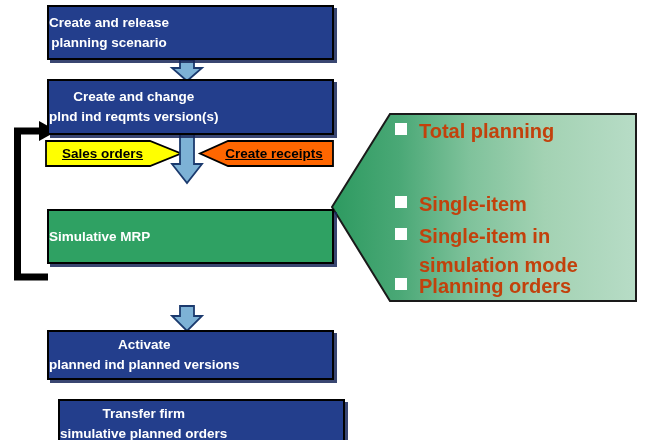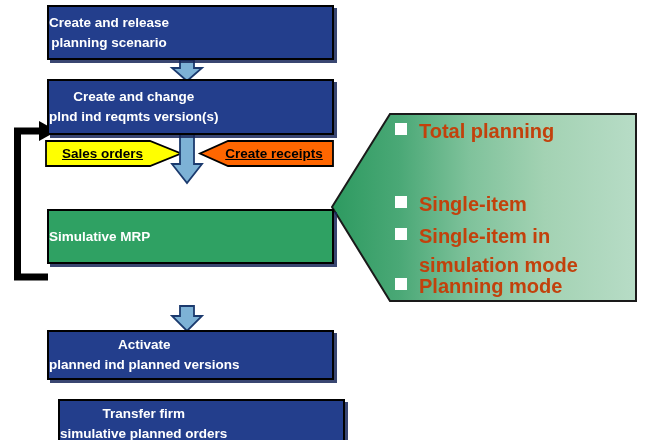--- a/index.html
+++ b/index.html
@@ -97,16 +97,16 @@
   </div>
 
   <div class="callout-item" style="left:395px; top:222px; width:235px;">
     <span class="sq-bullet"></span>
     <span class="callout-label">Single-item in
 simulation mode</span>
   </div>
 
   <div class="callout-item" style="left:395px; top:272px; width:230px;">
     <span class="sq-bullet"></span>
-    <span class="callout-label">Planning mode</span>
+    <span class="callout-label">Planning orders</span>
   </div>
 
 </div>
 
 </body></html>

